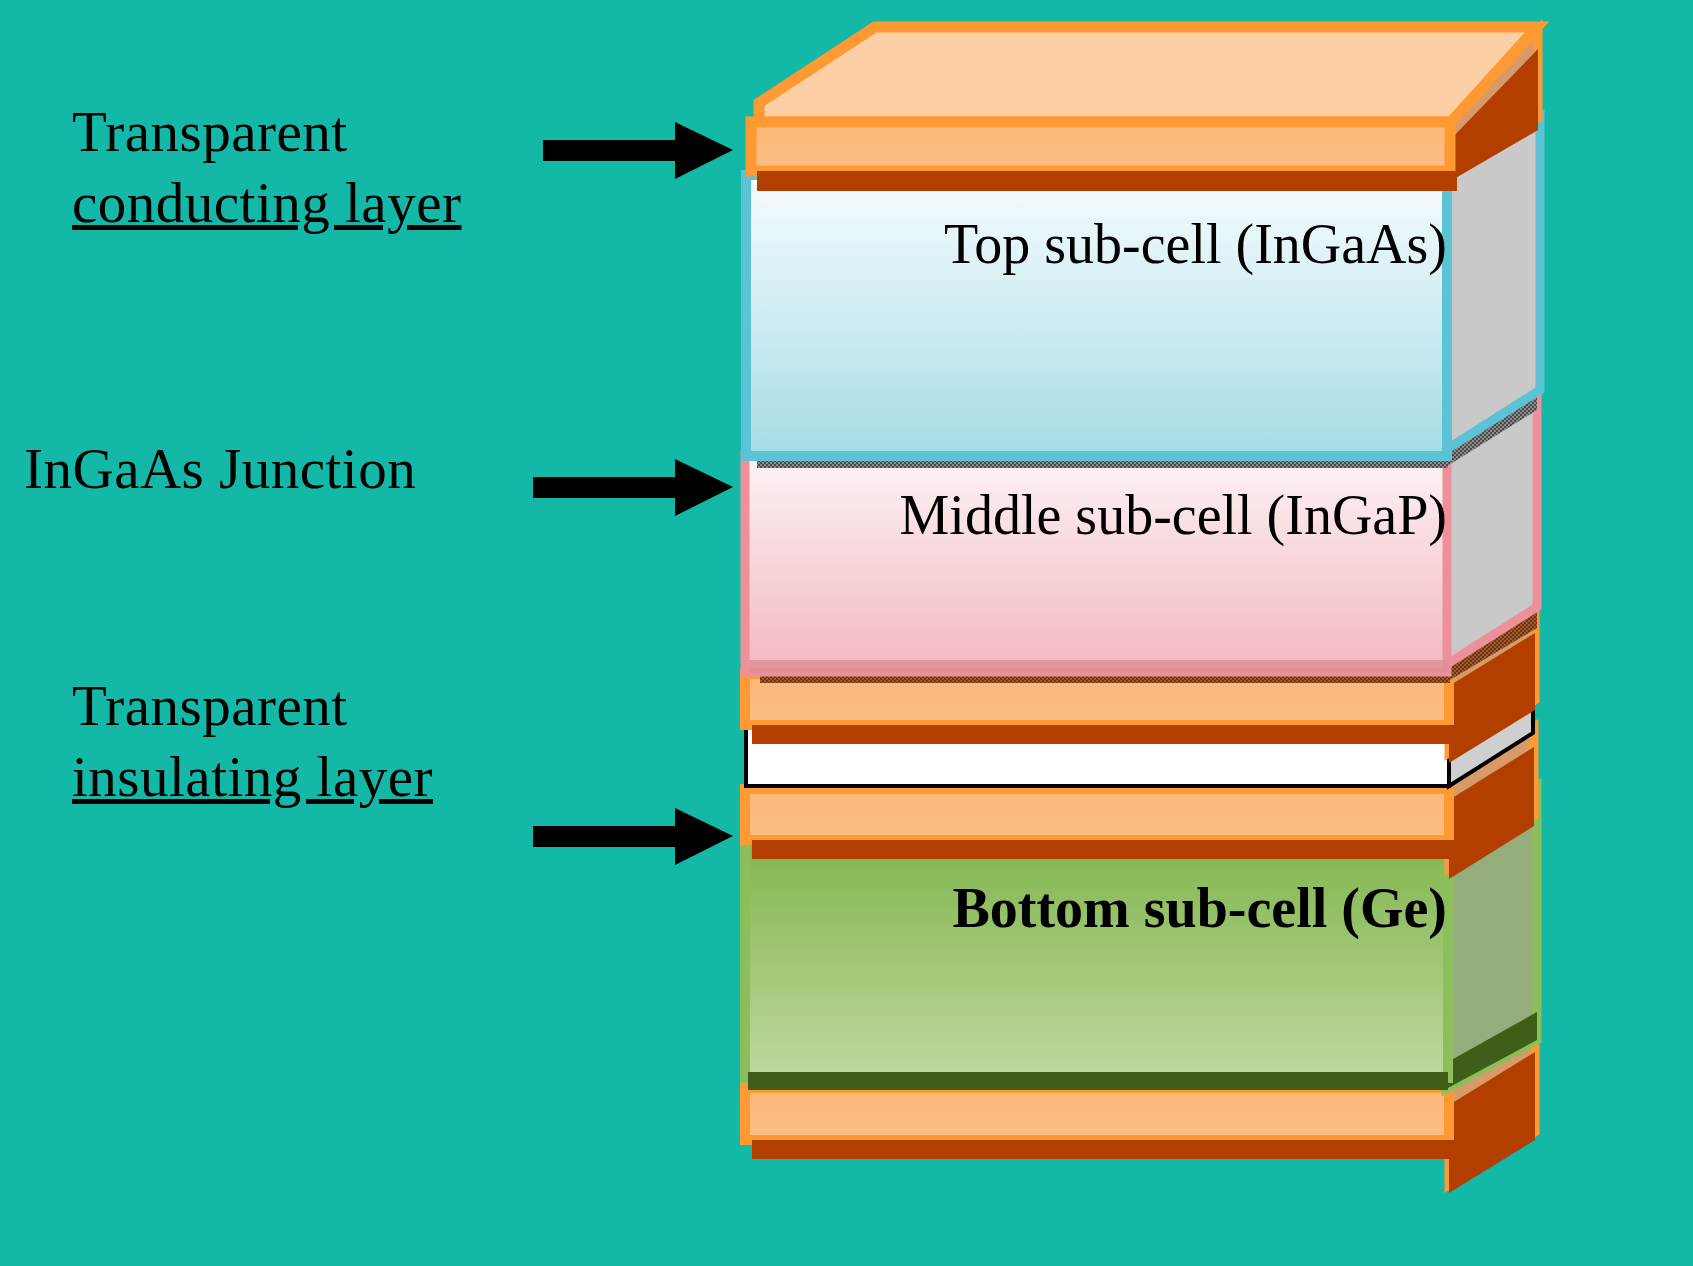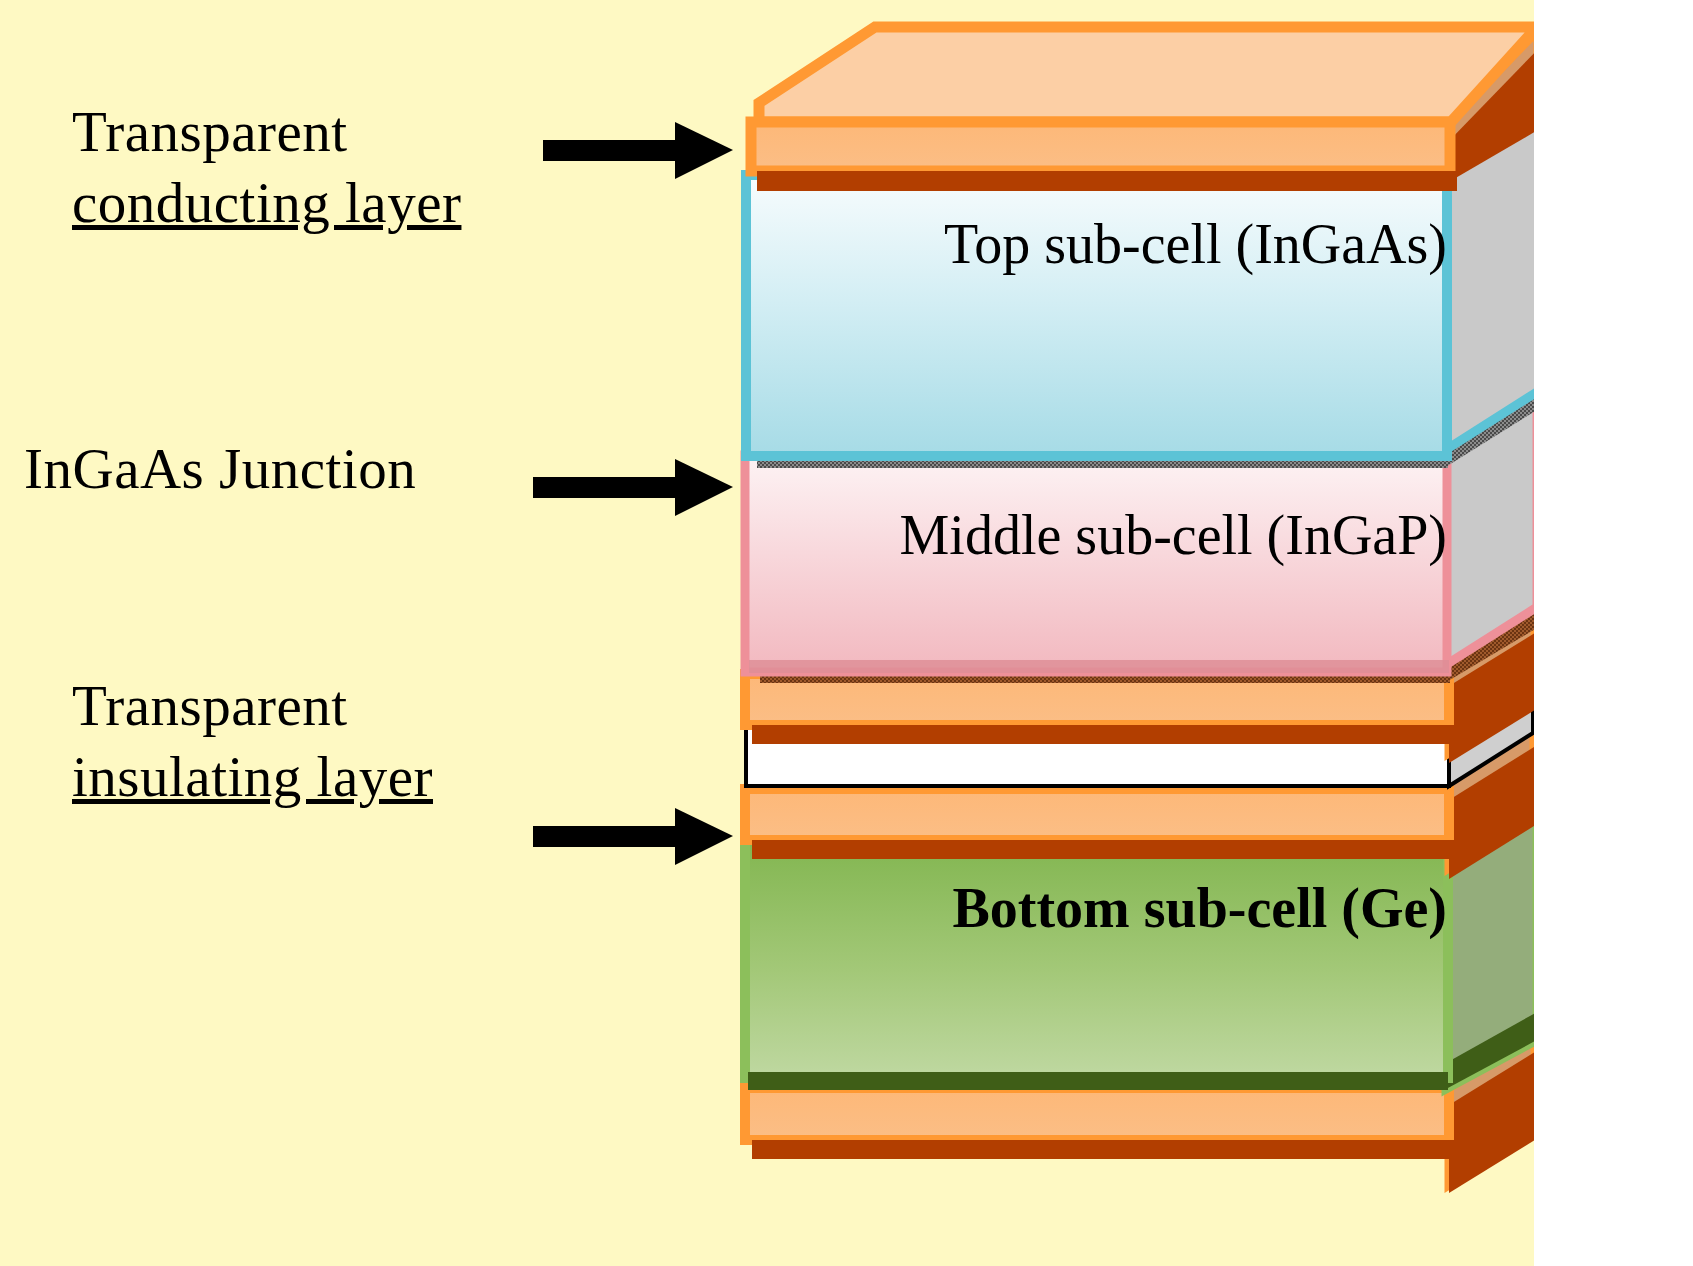--- a/index.html
+++ b/index.html
@@ -3,23 +3,23 @@
 <meta charset="utf-8">
 <title>Multi-junction Solar Cell Stack Diagram</title>
 <style>
   html, body {
     margin: 0;
     padding: 0;
     background: #ffffff;
   }
   #canvas {
     position: relative;
-    width: 1534px;
+    width: 1693px;
     height: 1266px;
-    background: #fef9c3;
+    background: #14b8a6;
     overflow: hidden;
     font-family: "Liberation Serif", "DejaVu Serif", serif;
   }
 
   
   .callout-label {
     position: absolute;
     color: #000000;
     font-family: "Liberation Serif", "DejaVu Serif", serif;
     font-size: 57px;
@@ -179,17 +179,17 @@
     <span>InGaAs Junction</span>
   </div>
 
   <div class="callout-label" style="left:72px; top:670px;">
     <span>Transparent</span>
     <span class="line2">insulating layer</span>
   </div>
 
   <div class="cell-text" style="left:746px; top:212px; width:701px;">Top sub-cell (InGaAs)</div>
 
-  <div class="cell-text" style="left:746px; top:483px; width:701px;margin-top:20px;">Middle sub-cell (InGaP)</div>
+  <div class="cell-text" style="left:746px; top:483px; width:701px;">Middle sub-cell (InGaP)</div>
 
   <div class="cell-text" style="left:746px; top:876px; width:701px;font-weight:bold;">Bottom sub-cell (Ge)</div>
 
 </div>
 
 </body></html>

